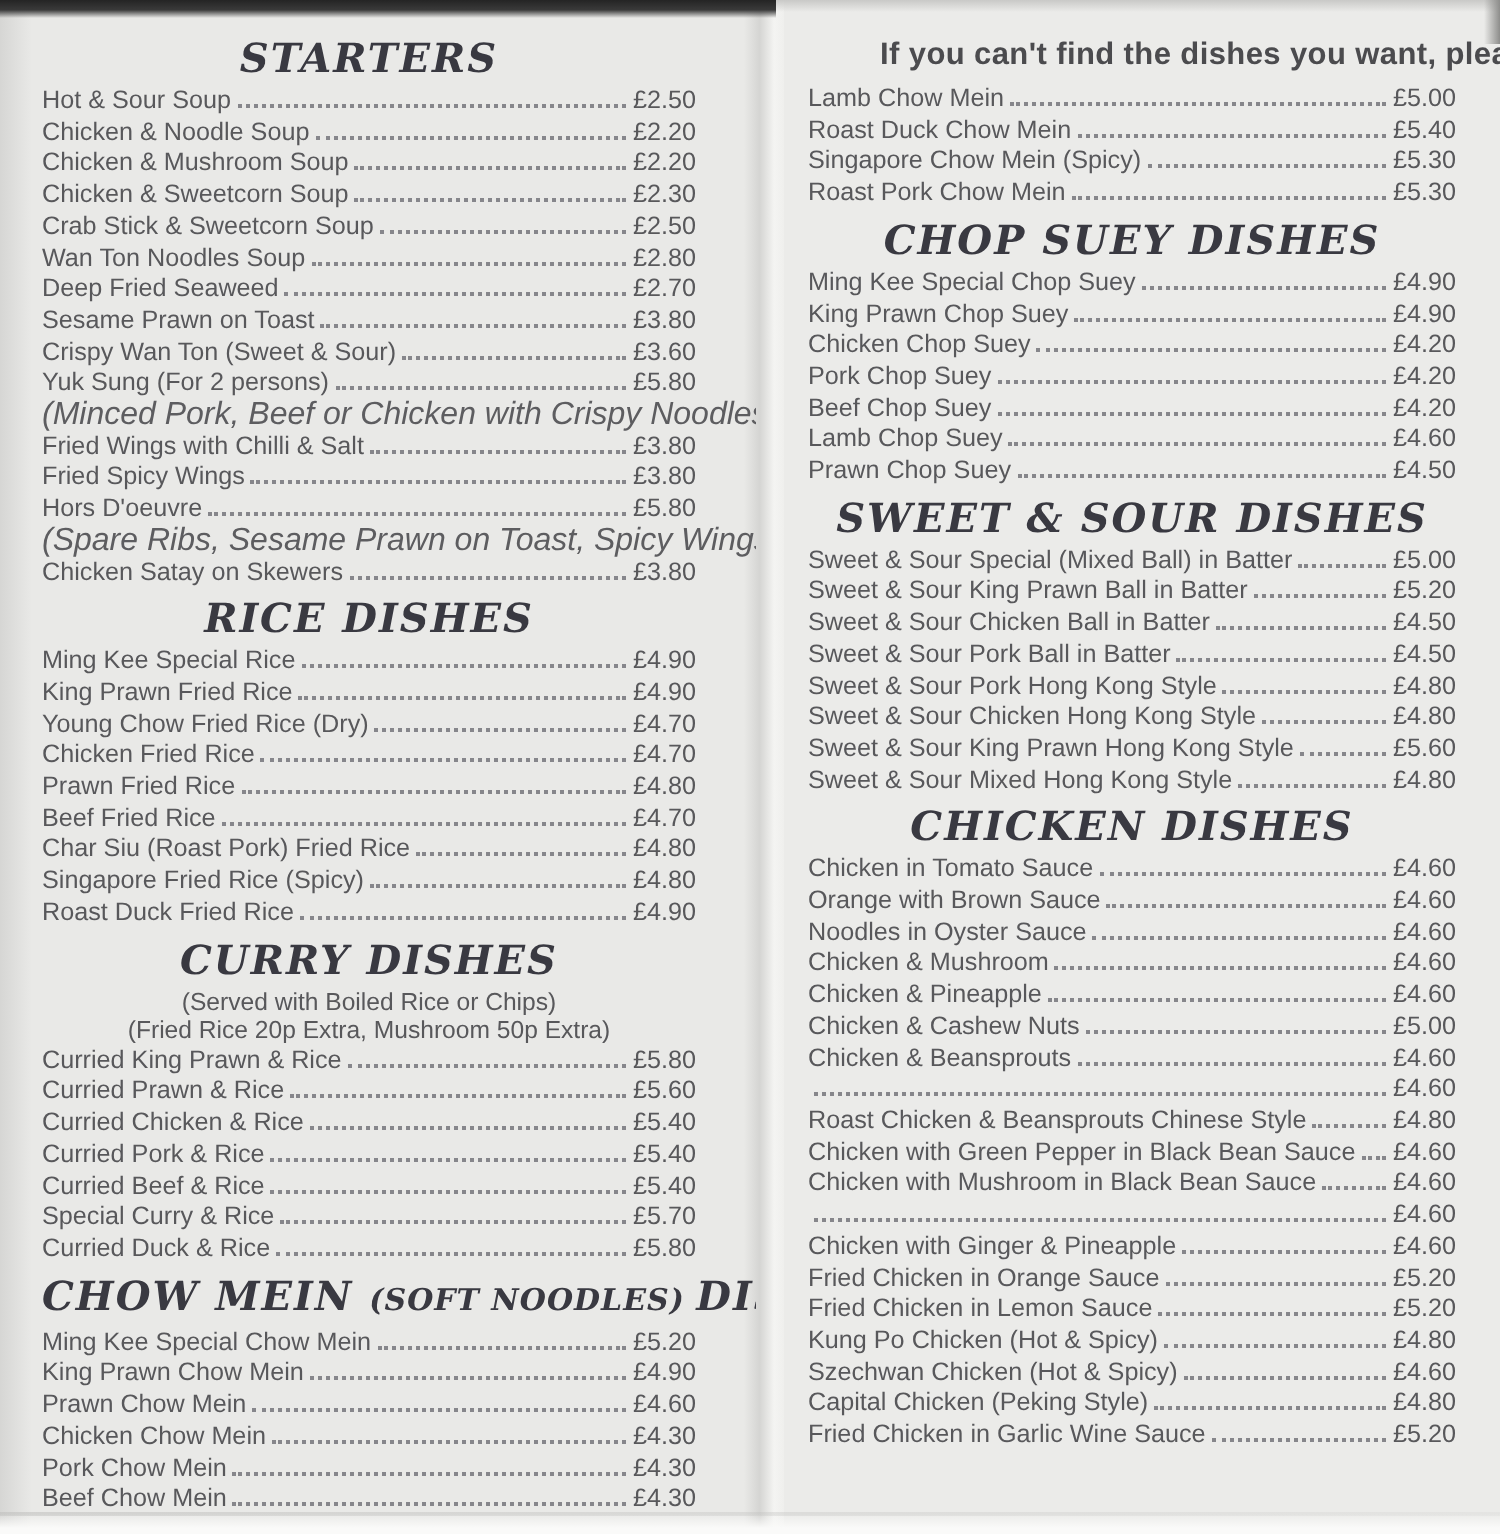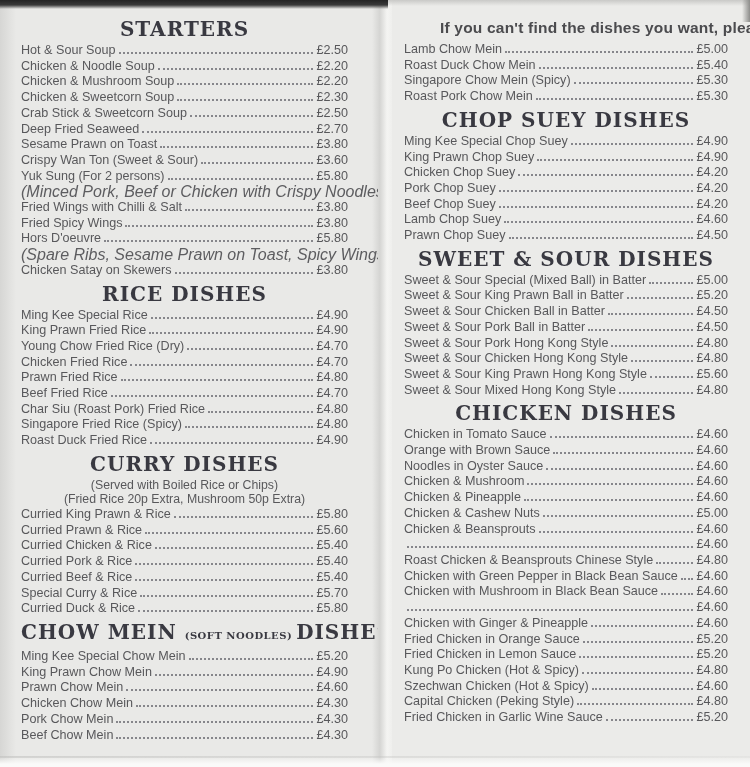--- a/index.html
+++ b/index.html
@@ -59,23 +59,23 @@
   .page{position:absolute;top:0;height:767px;overflow:hidden;z-index:4;}
   .page-left{left:0;width:378px;padding:18px 30px 0 21px;}
   .page-right{left:392px;width:358px;padding:12px 22px 0 12px;background:var(--paper-right);}
   
   .section{margin-top:4px;}
   .section:first-child{margin-top:0;}
   .section-title{
     font-family:"DejaVu Serif","Liberation Serif",serif;
     font-weight:700;font-size:20px;line-height:23px;
     color:var(--ink-heading);text-align:center;letter-spacing:1px;
-    margin-bottom:2px;white-space:nowrap;
-  }
-  .section-title .small-part{font-size:10px;letter-spacing:.5px;}
+    margin-bottom:2px;white-space:nowrap;font-style:italic;
+  }
+  .section-title .small-part{font-size:15px;letter-spacing:.5px;}
   .section-subtitle{
     text-align:center;font-size:12.3px;line-height:14.6px;color:var(--ink-body);
   }
   .menu-row{
     display:flex;align-items:baseline;
     font-size:12.6px;line-height:15.7px;white-space:nowrap;
   }
   .dots{
     flex:1;min-width:8px;
     border-bottom:2px dotted var(--dots);
@@ -126,20 +126,25 @@
           <span>Chicken &amp; Sweetcorn Soup</span>
           <span class="dots"></span>
           <span class="price">£2.30</span>
         </div>
         <div class="menu-row">
           <span>Crab Stick &amp; Sweetcorn Soup</span>
           <span class="dots"></span>
           <span class="price">£2.50</span>
         </div>
         <div class="menu-row">
+          <span>Wan Ton Noodles Soup</span>
+          <span class="dots"></span>
+          <span class="price">£2.80</span>
+        </div>
+        <div class="menu-row">
           <span>Deep Fried Seaweed</span>
           <span class="dots"></span>
           <span class="price">£2.70</span>
         </div>
         <div class="menu-row">
           <span>Sesame Prawn on Toast</span>
           <span class="dots"></span>
           <span class="price">£3.80</span>
         </div>
         <div class="menu-row">

